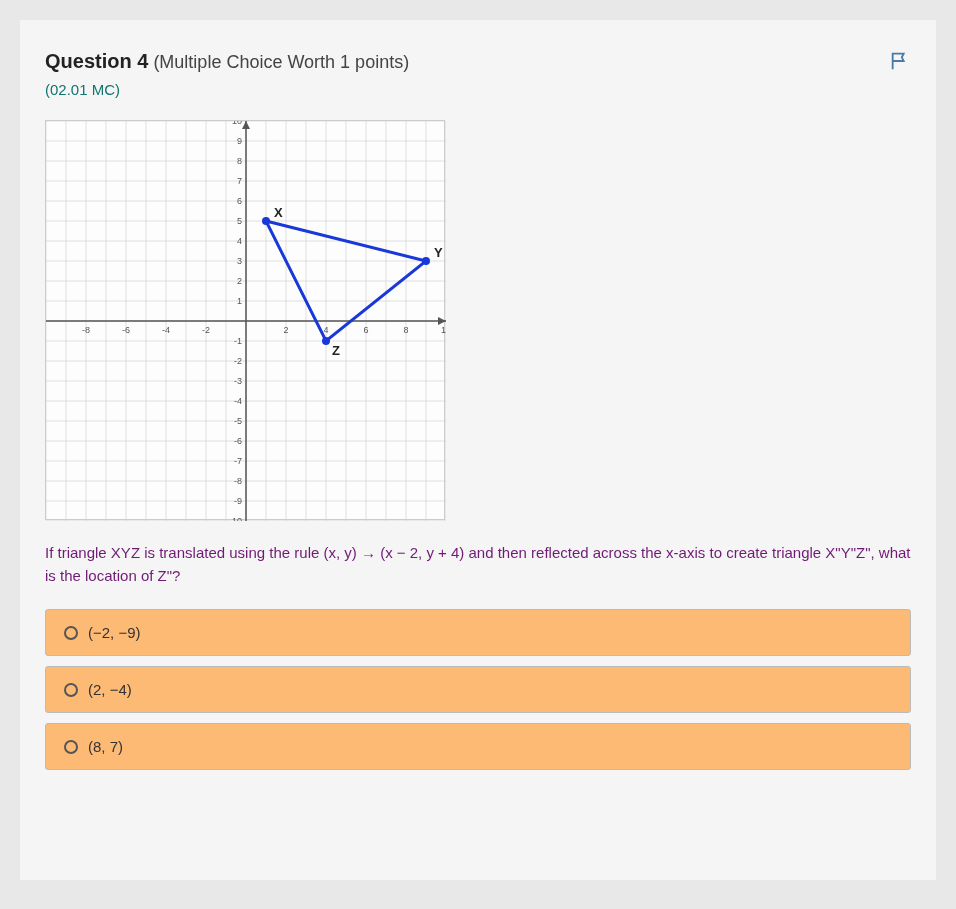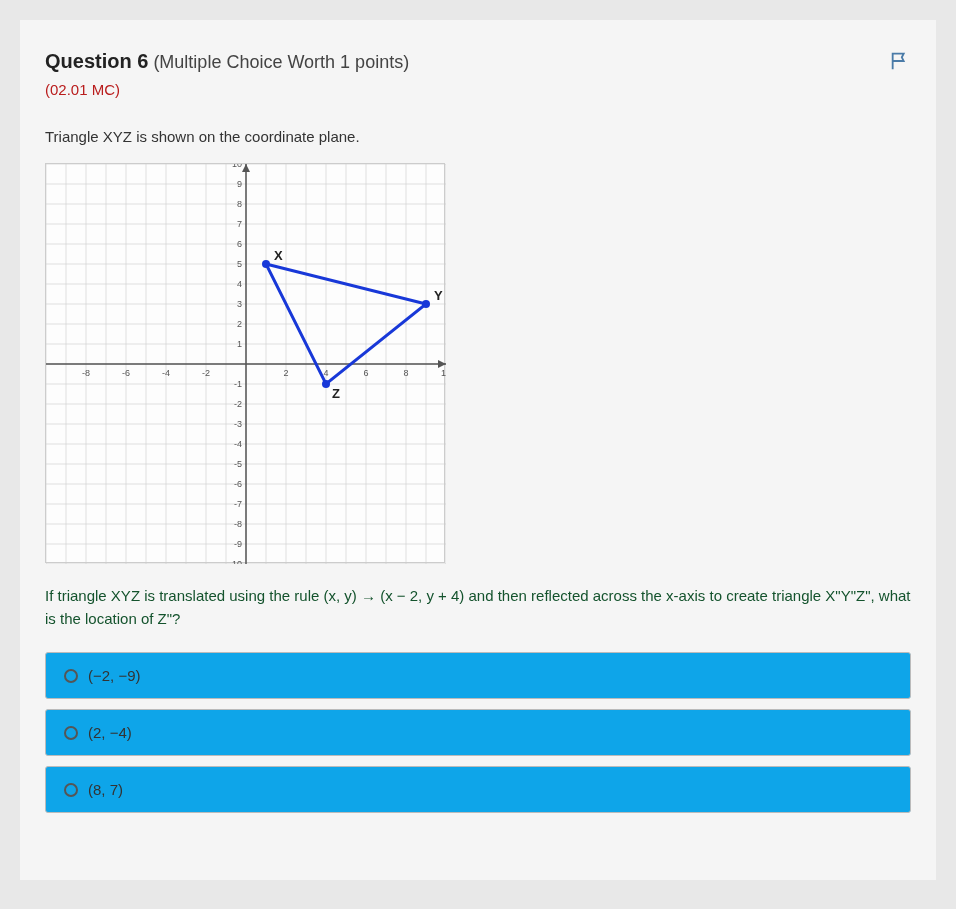--- a/index.html
+++ b/index.html
@@ -22,45 +22,45 @@
     align-items: flex-start;
   }
   .question-title {
     font-size: 18px;
     color: #444;
     margin-bottom: 8px;
   }
   .question-title b { font-weight: bold; font-size: 20px; color: #222; }
   .question-code {
     font-size: 15px;
-    color: #b91c1c;
-    margin-bottom: 30px;
+    color: #0f766e;
+    margin-bottom: 22px;
   }
   .prompt-intro {
     font-size: 15px;
     color: #333;
     margin-bottom: 18px;
   }
   .chart-wrap {
     width: 400px;
     height: 400px;
     background: #fdfdfd;
     border: 1px solid #ccc;
     margin-bottom: 22px;
   }
   .question-text {
     font-size: 15px;
-    color: #14532d;
+    color: #701a75;
     margin-bottom: 22px;
     line-height: 1.5;
   }
   .options { display: flex; flex-direction: column; gap: 10px; }
   .option {
     border: 1px solid #bbb;
-    background: #0ea5e9;
+    background: #fdba74;
     border-radius: 3px;
     padding: 14px 18px;
     display: flex;
     align-items: center;
     gap: 10px;
     cursor: pointer;
     font-size: 15px;
   }
   .radio {
     width: 14px; height: 14px;
@@ -74,33 +74,32 @@
   svg text { font-family: Arial, sans-serif; }
 </style>
 </head>
 <body>
 
 <div class="page">
 
   <div class="header-row">
     <div>
       <div class="question-title">
-        <b>Question 6</b>
+        <b>Question 4</b>
         <span>(Multiple Choice Worth 1 points)</span>
       </div>
       <div class="question-code">(02.01 MC)</div>
     </div>
     <span class="flag-icon">
       <svg width="22" height="22" viewBox="0 0 24 24" fill="none" stroke="#4a7ba8" stroke-width="2">
         <path d="M4 21V4h12l-2 4 2 4H4"></path>
       </svg>
     </span>
   </div>
 
-  <div class="prompt-intro">Triangle XYZ is shown on the coordinate plane.</div>
 
   <div class="chart-wrap">
     <svg id="chart-svg" width="400" height="400" viewBox="0 0 400 400">
         <line x1="0" y1="0" x2="0" y2="400" stroke="#ccc" stroke-width="0.6"></line>
         <line x1="20" y1="0" x2="20" y2="400" stroke="#ccc" stroke-width="0.6"></line>
         <line x1="40" y1="0" x2="40" y2="400" stroke="#ccc" stroke-width="0.6"></line>
         <line x1="60" y1="0" x2="60" y2="400" stroke="#ccc" stroke-width="0.6"></line>
         <line x1="80" y1="0" x2="80" y2="400" stroke="#ccc" stroke-width="0.6"></line>
         <line x1="100" y1="0" x2="100" y2="400" stroke="#ccc" stroke-width="0.6"></line>
         <line x1="120" y1="0" x2="120" y2="400" stroke="#ccc" stroke-width="0.6"></line>

